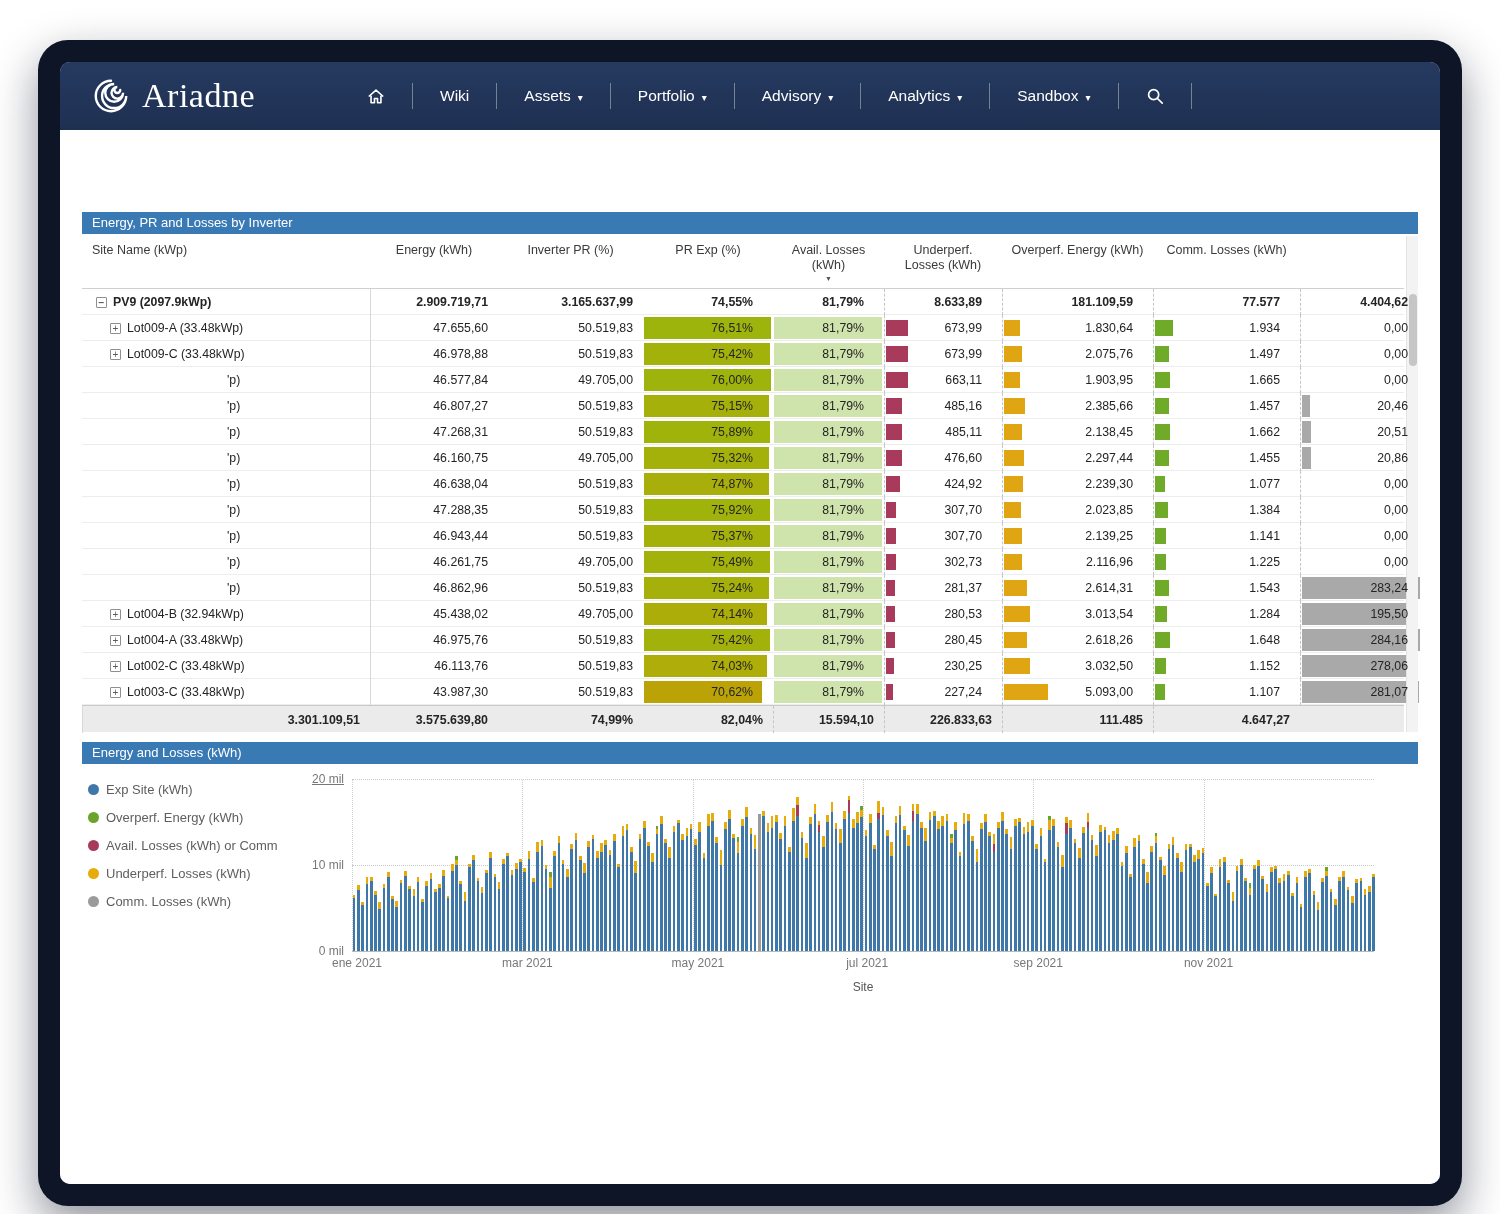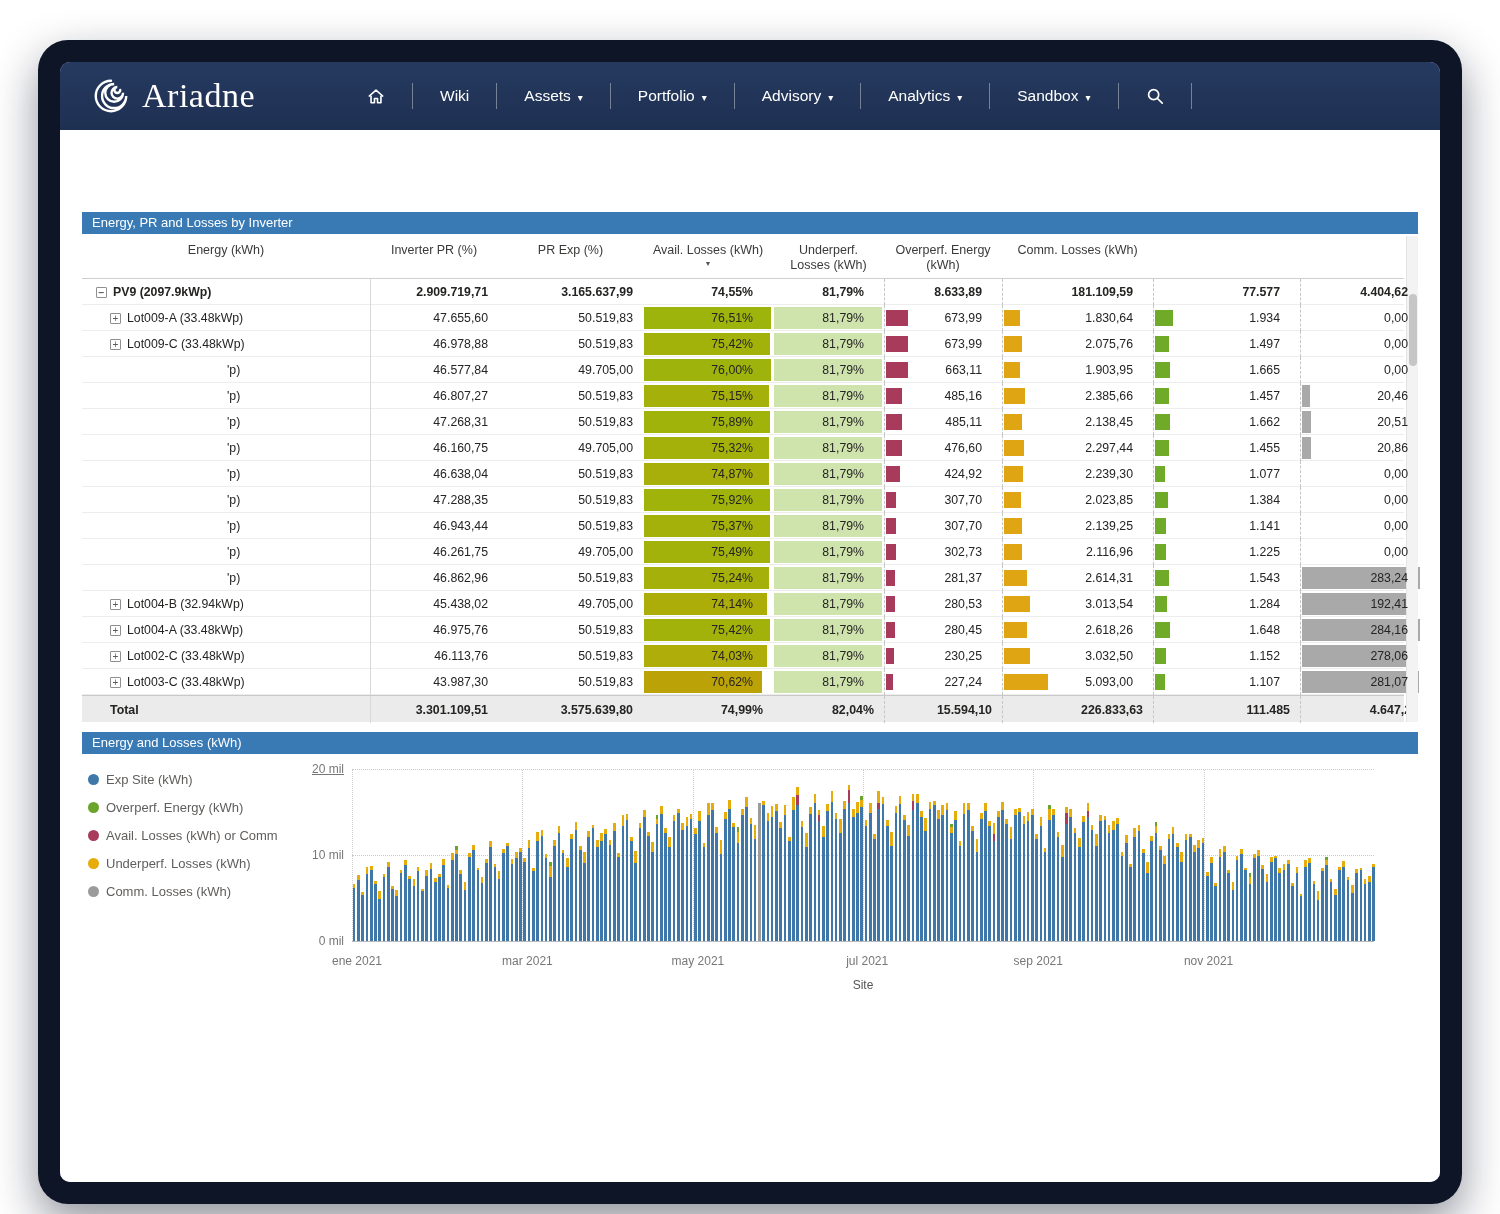--- a/index.html
+++ b/index.html
@@ -81,21 +81,21 @@
   .ylab { position:absolute; right:100%; margin-right:8px; font-size:12px; color:#777; white-space:nowrap; }
   .plot {
     position:relative; height:172px; border-bottom:1px solid #b9b9b9;
     display:flex; align-items:flex-end;
   }
   .hgrid { position:absolute; left:0; right:0; border-top:1px dotted #c9c9c9; }
   .vgrid { position:absolute; top:0; bottom:0; border-left:1px dotted #cfcfcf; }
   .barcol { flex:1 1 0; display:flex; flex-direction:column-reverse; align-items:center; height:100%; justify-content:flex-start; z-index:2; }
   .barcol .stack { width:62%; display:flex; flex-direction:column-reverse; }
   .seg { width:100%; }
-  .xlabels { position:relative; height:18px; margin-left:58px; margin-top:12px; }
+  .xlabels { position:relative; height:18px; margin-left:58px; margin-top:4px; }
   .xlab { position:absolute; top:0; transform:translateX(-40%); font-size:12px; color:#777; white-space:nowrap; }
   .xtitle { text-align:center; margin-left:58px; font-size:12px; color:#555; margin-top:6px; }
 </style>
 </head>
 <body>
 
 <div class="frame">
   <div class="window">
 
     <nav>
@@ -158,20 +158,23 @@
     </nav>
 
     <main class="app">
 
       <section>
         <div class="secbar">
           <span>Energy, PR and Losses by Inverter</span>
         </div>
         <div class="tablewrap">
           <div class="grid-row thead">
+              <div class="th first">
+                <span>Site Name (kWp)</span>
+              </div>
               <div class="th">
                 <span>Energy (kWh)</span>
               </div>
               <div class="th">
                 <span>Inverter PR (%)</span>
               </div>
               <div class="th">
                 <span>PR Exp (%)</span>
               </div>
               <div class="th">
@@ -625,21 +628,21 @@
                 <div class="td num dash-l">
                   <div class="cell-bar" style="background: rgb(224, 165, 18); width: 26.0349px;"></div>
                   <span class="cell-val">3.013,54</span>
                 </div>
                 <div class="td num dash-l">
                   <div class="cell-bar" style="background: rgb(111, 170, 40); width: 11.9504px;"></div>
                   <span class="cell-val">1.284</span>
                 </div>
                 <div class="td num dash-l">
                   <div class="cell-bar tall" style="background: rgb(169, 169, 169); width: 114.184px;"></div>
-                  <span class="cell-val">192,41</span>
+                  <span class="cell-val">195,50</span>
                 </div>
               </div>
               <div class="grid-row tr">
                 <div class="td namecell lvl1">
                   <span class="expicon">+</span>
                   <span>Lot004-A (33.48kWp)</span>
                 </div>
                 <div class="td num solid-l">
                   <span>46.975,76</span>
                 </div>
@@ -738,23 +741,20 @@
                   <div class="cell-bar" style="background: rgb(111, 170, 40); width: 10.303px;"></div>
                   <span class="cell-val">1.107</span>
                 </div>
                 <div class="td num dash-l">
                   <div class="cell-bar tall" style="background: rgb(169, 169, 169); width: 116.717px;"></div>
                   <span class="cell-val">281,07</span>
                 </div>
               </div>
             </div>
           <div class="grid-row total-row">
-              <div class="td namecell lvl1">
-                <span>Total</span>
-              </div>
               <div class="td num solid-l">
                 <span>3.301.109,51</span>
               </div>
               <div class="td num ">
                 <span>3.575.639,80</span>
               </div>
               <div class="td num ">
                 <span>74,99%</span>
               </div>
               <div class="td num ">

